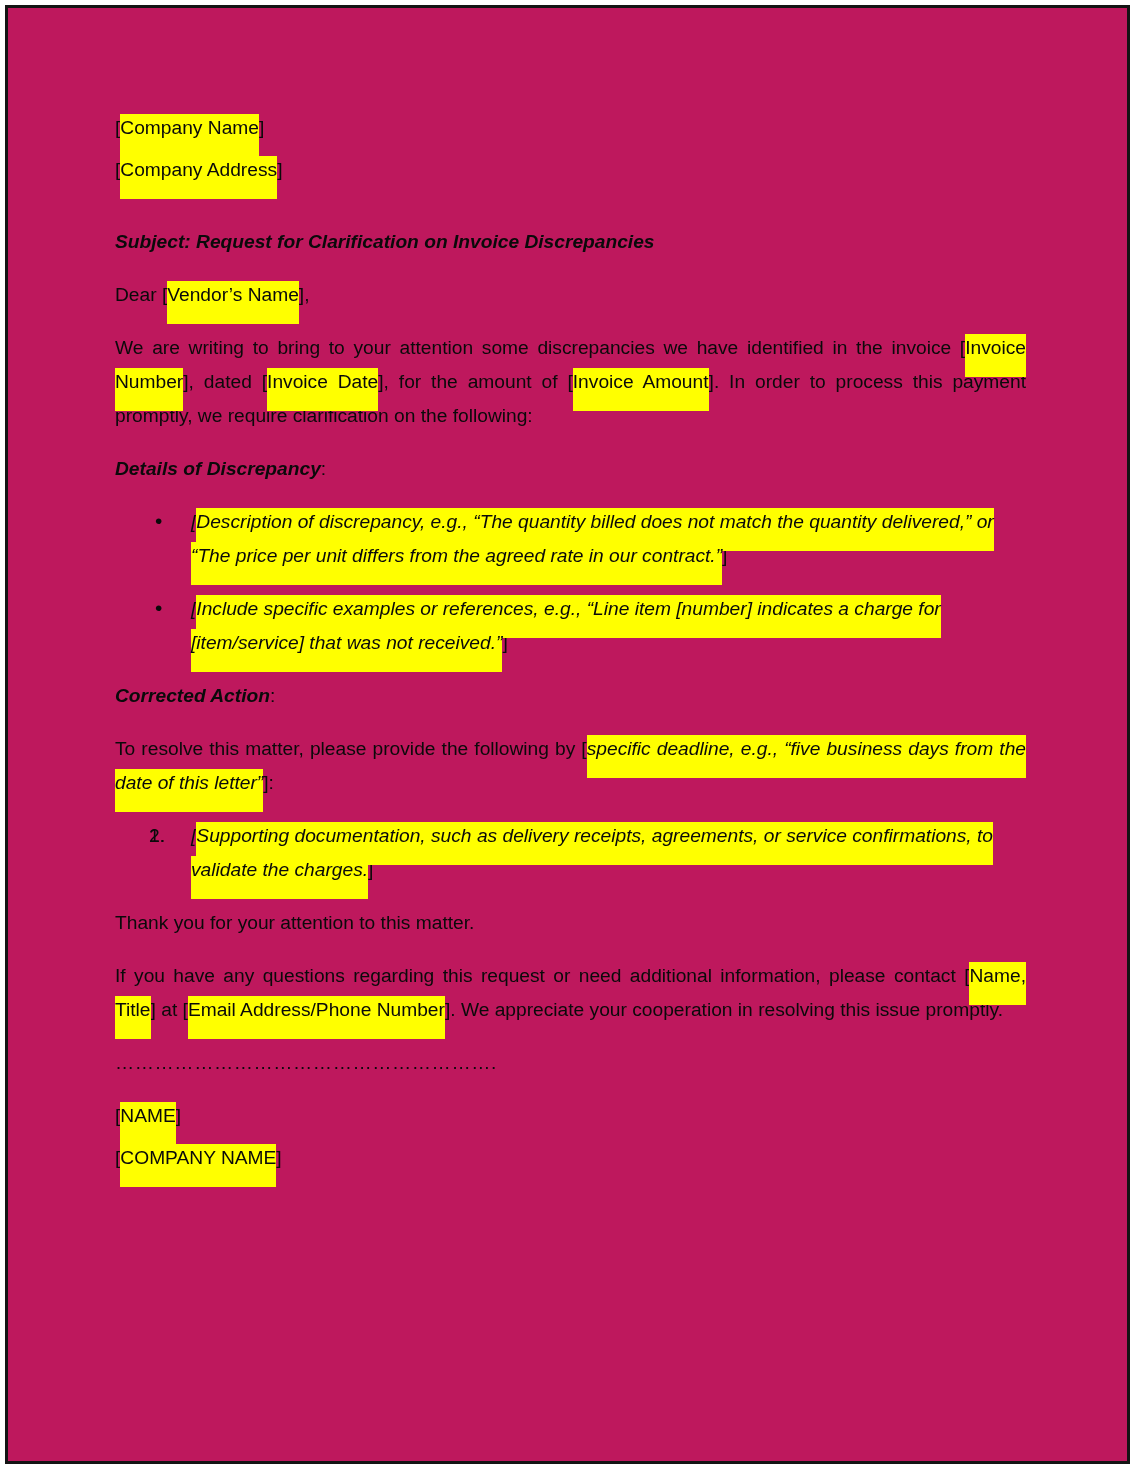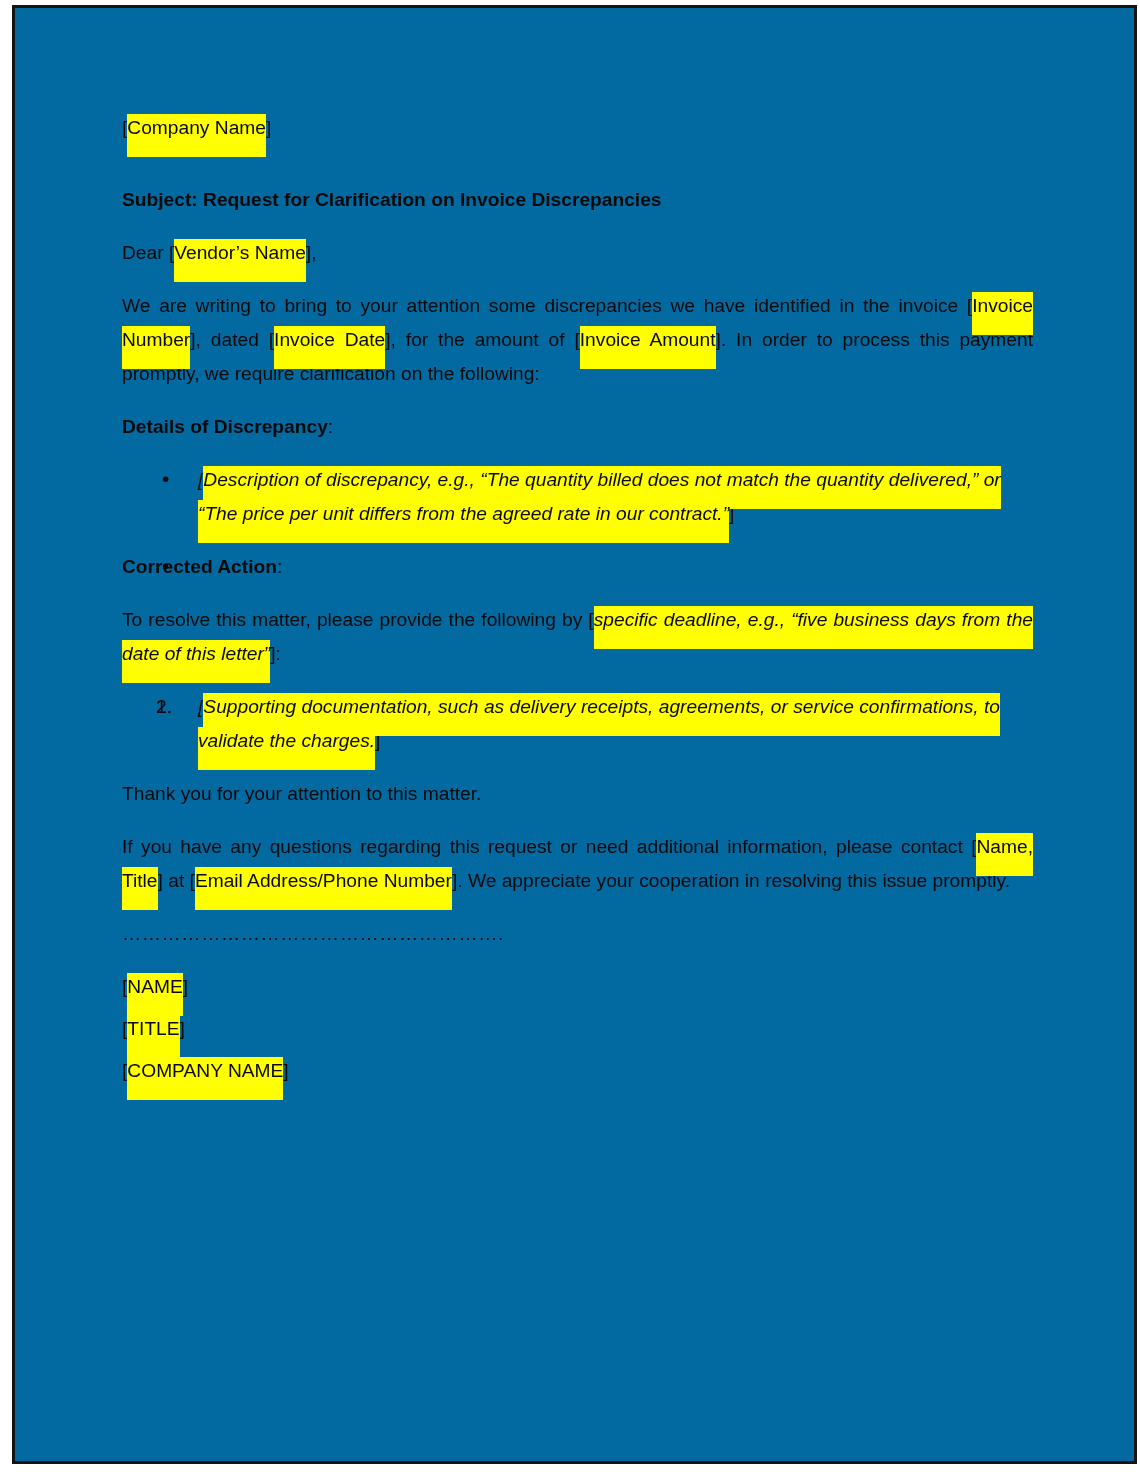--- a/index.html
+++ b/index.html
@@ -10,27 +10,27 @@
   body {
     width: 1140px;
     height: 1474px;
     font-family: "Liberation Sans", sans-serif;
     overflow: hidden;
   }
 
   
   #page {
     position: absolute;
-    left: 12px;
+    left: 5px;
     top: 5px;
     width: 1125px;
     height: 1459px;
     box-sizing: border-box;
     border: 3px solid #141414;
-    background: #0369a1;
+    background: #be185d;
   }
 
   
   #doc {
     position: absolute;
     left: 107px;
     top: 103px;
     width: 911px;   
     font-size: 19.2px;
     line-height: 34px;
@@ -42,21 +42,21 @@
     margin: 0 0 19px 0;
     text-align: justify;
     text-justify: inter-word;
   }
   .para.flush { text-align: left; }
   .addr { margin: 0 0 8px 0; text-align: left; }
   .addr:last-of-type { margin-bottom: 0; }
 
   .gap-lg { height: 38px; }
 
-  b, .bold { font-weight: bold; }
+  b, .bold { font-weight: bold; font-style: italic; }
   .ital { font-style: italic; }
 
   
   .hl {
     background-color: #ffff00;
     box-shadow: 0 0 0 0 #ffff00;
     padding-top: 3px;
     padding-bottom: 19px;   
     -webkit-box-decoration-break: clone;
     box-decoration-break: clone;
@@ -106,39 +106,41 @@
   }
 </style>
 </head>
 <body>
 
 <div id="page">
   <div id="doc">
 
     <div>
       <p class="addr"><span>[</span><span class="hl">Company Name</span><span>]</span></p>
+      <p class="addr"><span>[</span><span class="hl">Company Address</span><span>]</span></p>
     </div>
 
     <div class="gap-lg"></div>
 
     <p class="para flush bold">Subject: Request for Clarification on Invoice Discrepancies</p>
 
     <p class="para flush"><span>Dear [</span><span class="hl">Vendor’s Name</span><span>],</span></p>
 
     <p class="para"><span>We are writing to bring to your attention some discrepancies we have identified in the invoice [</span><span class="hl">Invoice Number</span><span>], dated [</span><span class="hl">Invoice Date</span><span>], for the amount of [</span><span class="hl">Invoice Amount</span><span>]. In order to process this payment promptly, we require clarification on the following:</span></p>
 
     <p class="para flush"><span class="bold">Details of Discrepancy</span><span>:</span></p>
 
     <ul class="bullets">
       <li>
         <span class="marker dot">•</span>
         <span class="li-text"><span class="ital">[</span><span class="hl ital">Description of discrepancy, e.g., “The quantity billed does not match the quantity delivered,” or “The price per unit differs from the agreed rate in our contract.”</span><span>]</span></span>
       </li>
       <li>
         <span class="marker dot">•</span>
+        <span class="li-text"><span class="ital">[</span><span class="hl ital">Include specific examples or references, e.g., “Line item [number] indicates a charge for [item/service] that was not received.”</span><span>]</span></span>
       </li>
     </ul>
 
     <p class="para flush"><span class="bold">Corrected Action</span><span>:</span></p>
 
     <p class="para"><span>To resolve this matter, please provide the following by [</span><span class="hl ital">specific deadline, e.g., “five business days from the date of this letter”</span><span>]:</span></p>
 
     <ol class="numbers">
       <li>
         <span class="marker num">1.</span>
@@ -150,18 +152,17 @@
     </ol>
 
     <p class="para flush">Thank you for your attention to this matter.</p>
 
     <p class="para"><span>If you have any questions regarding this request or need additional information, please contact [</span><span class="hl">Name, Title</span><span>] at [</span><span class="hl">Email Address/Phone Number</span><span>]. We appreciate your cooperation in resolving this issue promptly.</span></p>
 
     <p class="sig-dots">………………………………………………….</p>
 
     <div>
       <p class="addr"><span>[</span><span class="hl">NAME</span><span>]</span></p>
-      <p class="addr"><span>[</span><span class="hl">TITLE</span><span>]</span></p>
       <p class="addr"><span>[</span><span class="hl">COMPANY NAME</span><span>]</span></p>
     </div>
 
   </div>
 </div>
 
 </body></html>

